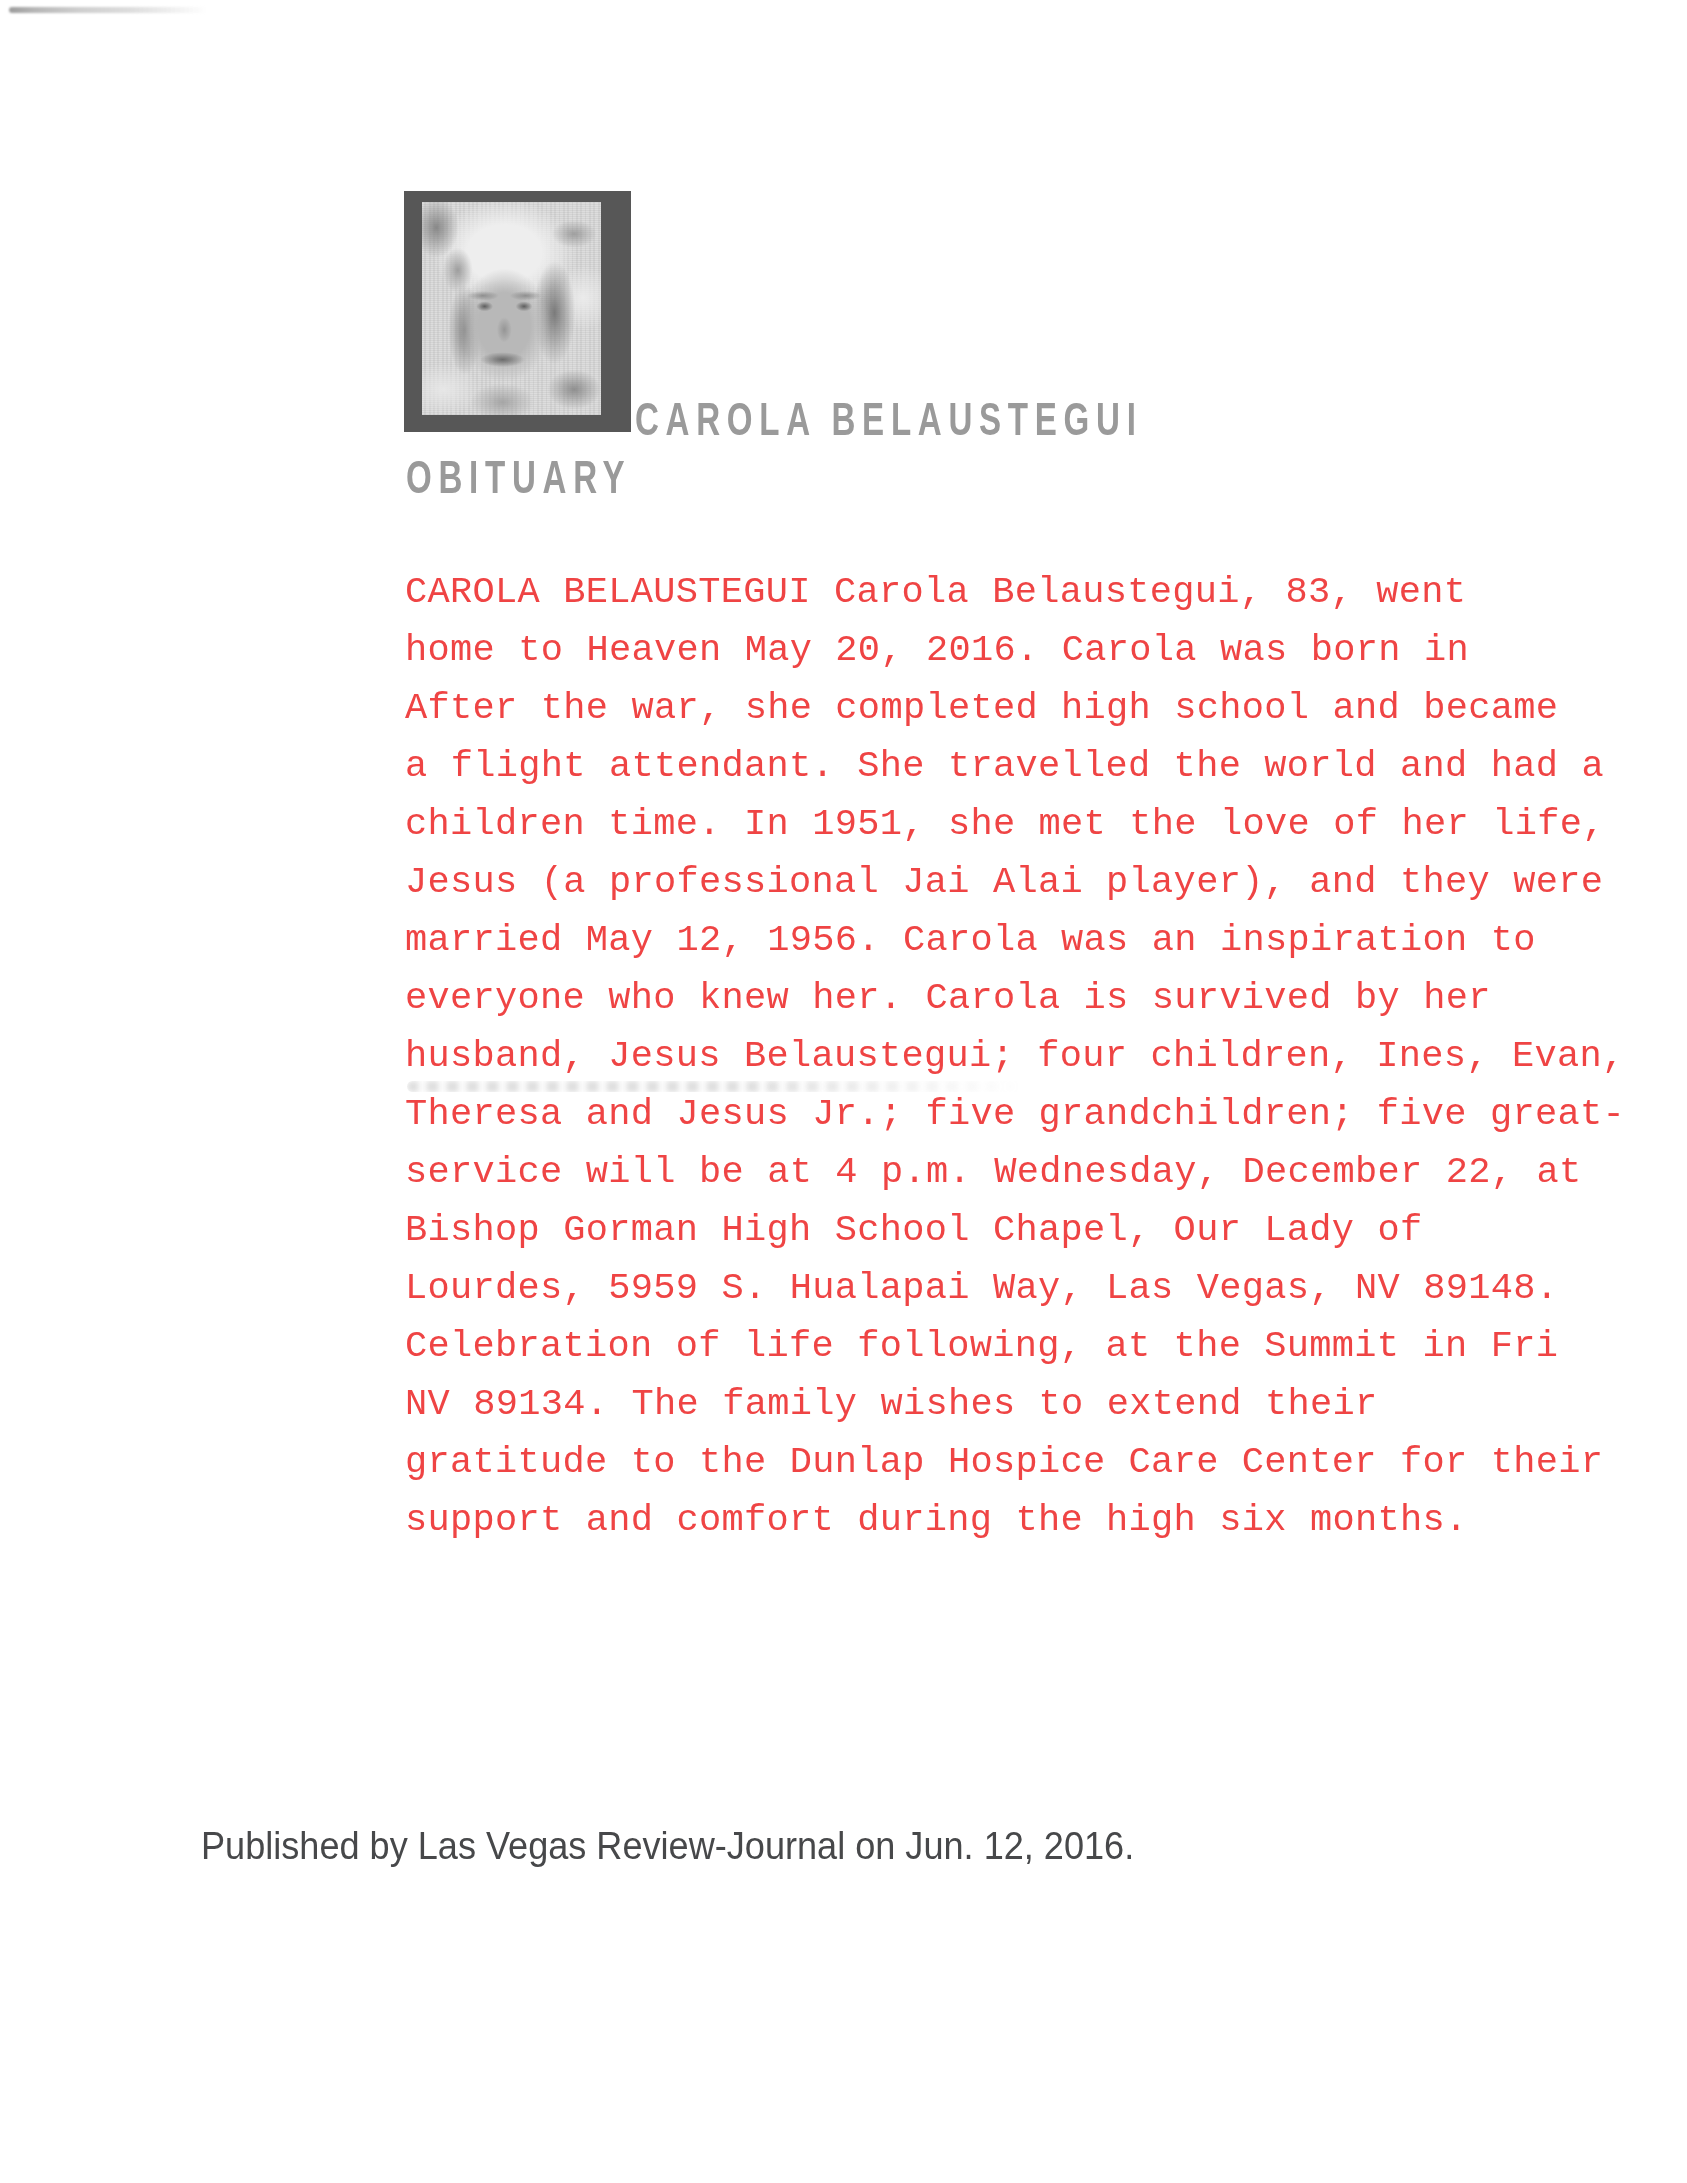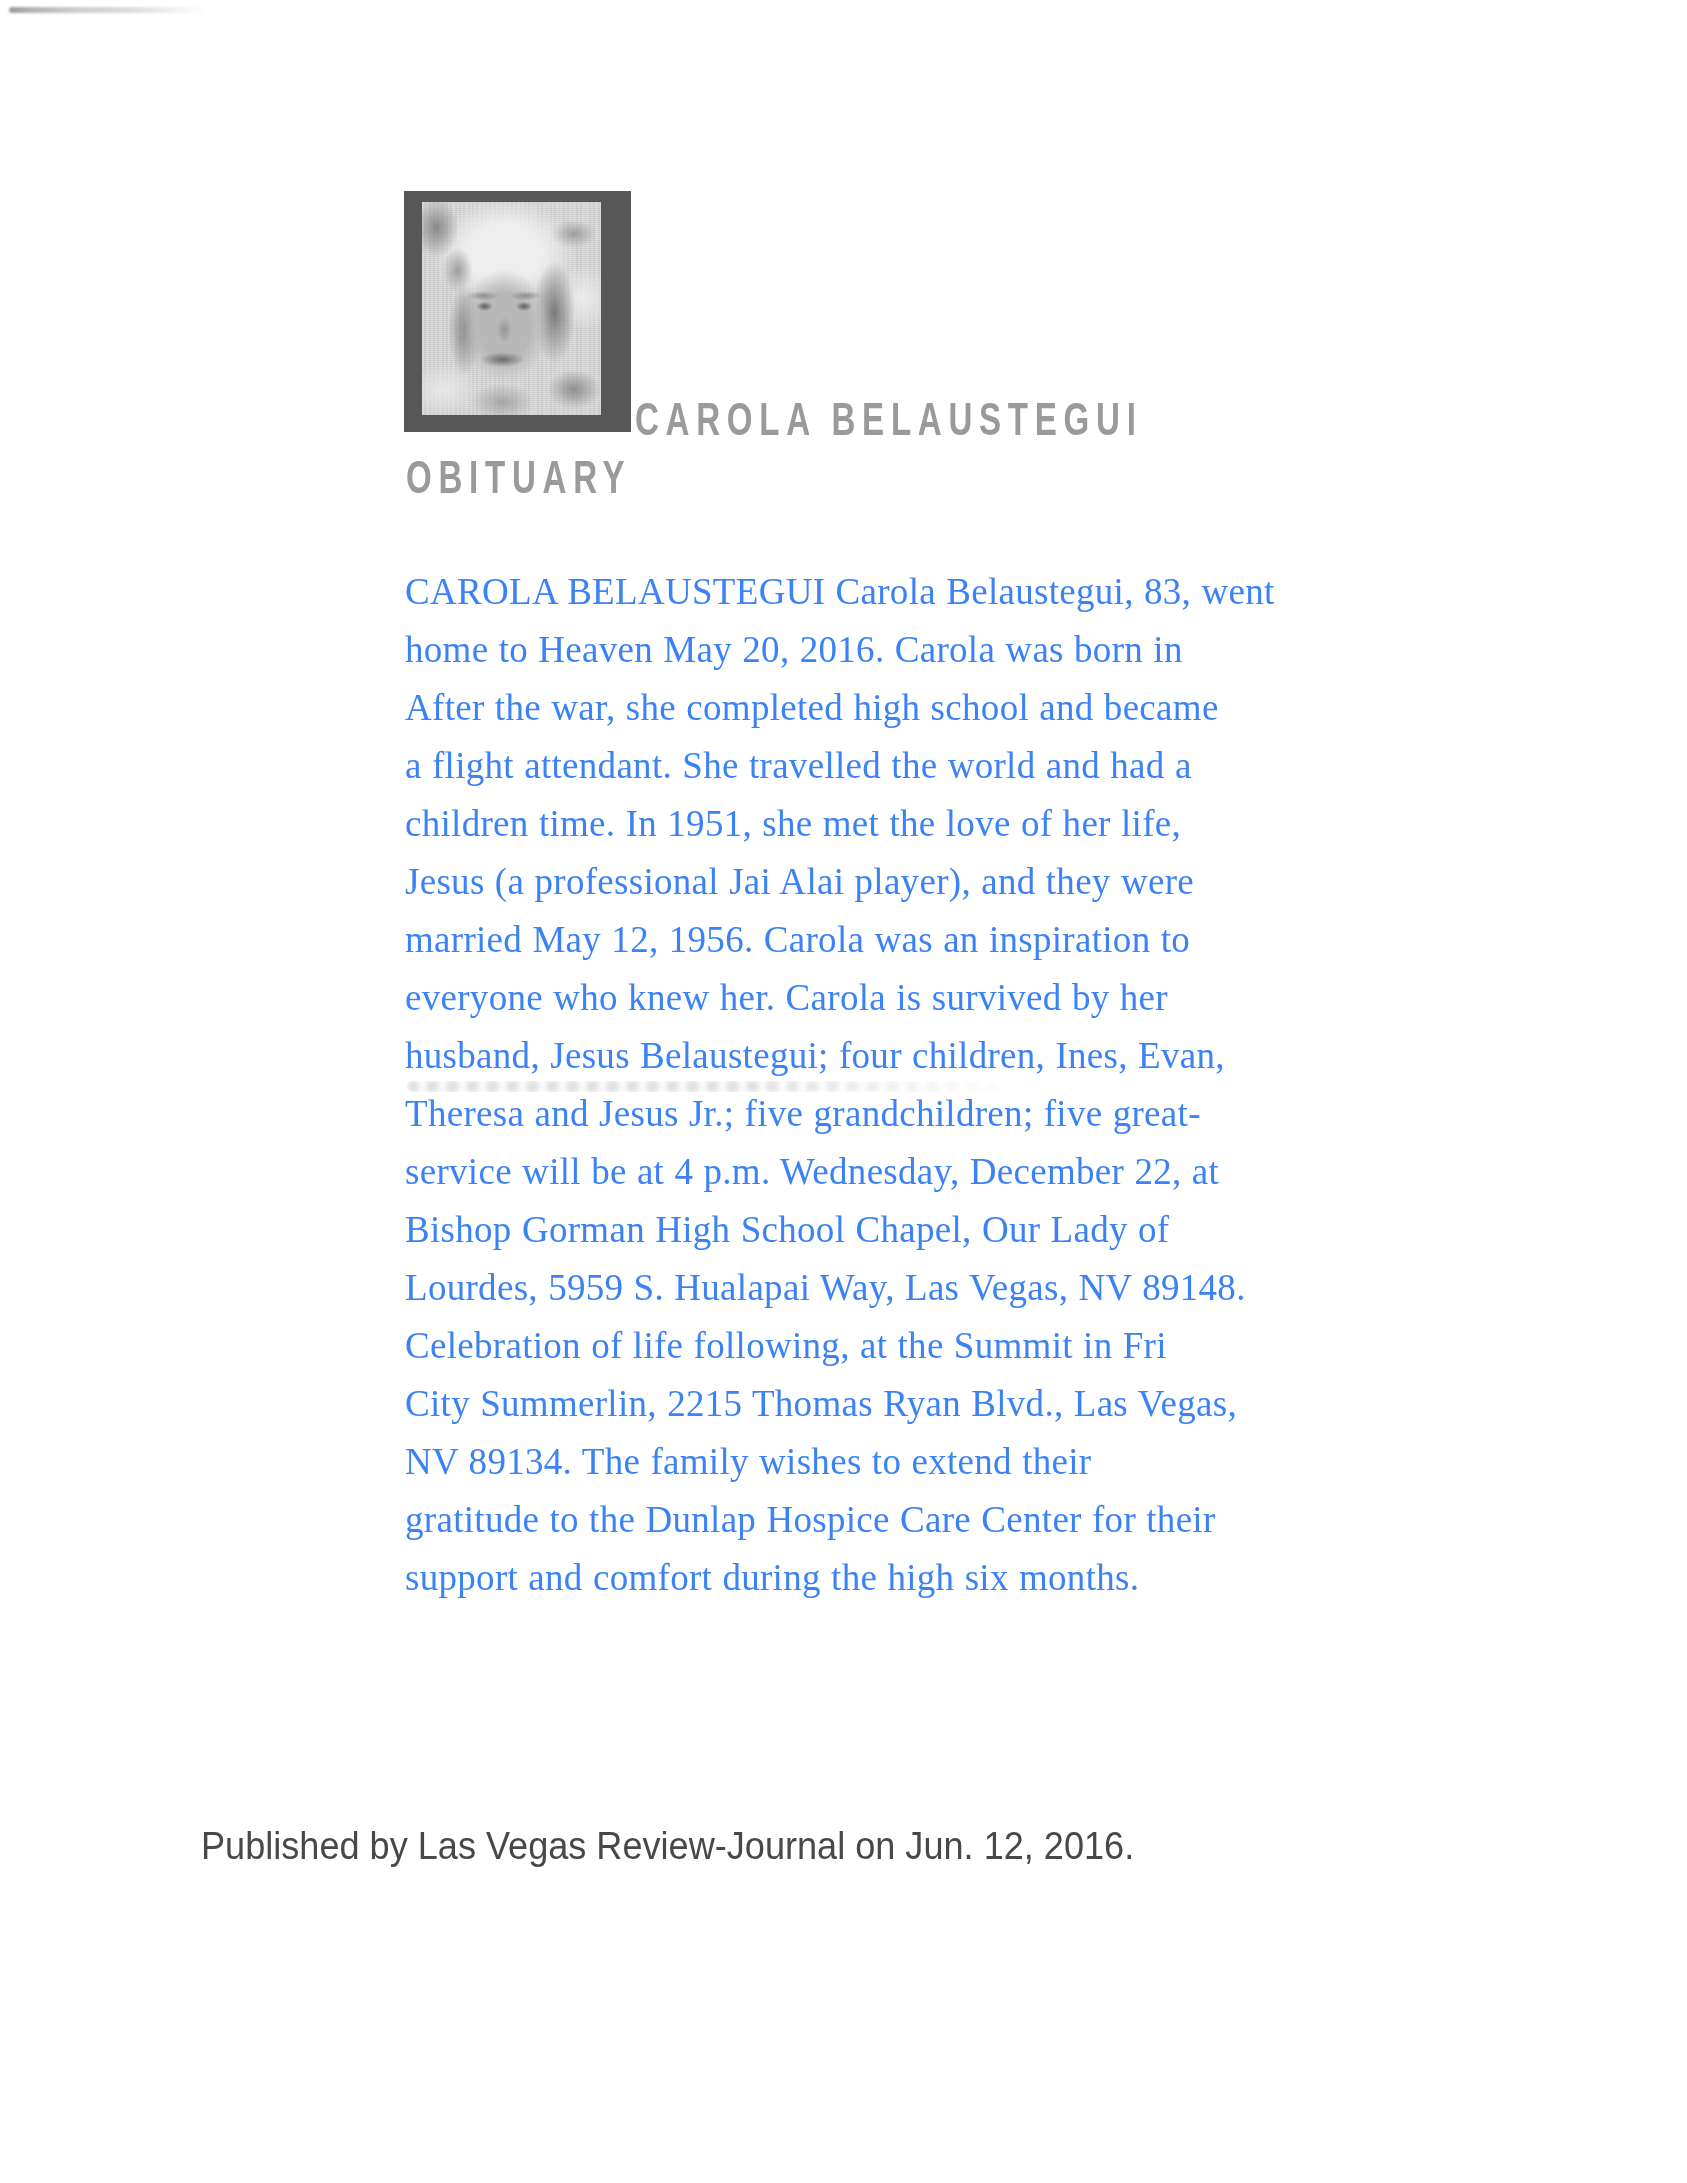--- a/index.html
+++ b/index.html
@@ -97,26 +97,27 @@
   }
   .headline-name { left: 635px; top: 396px; }
   .headline-obituary { left: 406px; top: 454px; }
 
   
   .body-text {
     position: absolute;
     left: 405px;
     top: 563px;
     width: 926px;
-    color: #3b82f6;
-    font-family: Liberation Serif, serif;
+    color: #ef4444;
+    font-family: Liberation Mono, monospace;
     font-size: 37px;
     letter-spacing: 0.3px;
     word-spacing: 0.7px;
     filter: blur(0.3px);
+    text-align: center;
   }
   .body-text .text-line {
     height: 58px;
     line-height: 58px;
     white-space: nowrap;
   }
 
   
   .ghost-smudge {
     position: absolute;
@@ -172,21 +173,20 @@
       <div class="text-line">children time. In 1951, she met the love of her life,</div>
       <div class="text-line">Jesus (a professional Jai Alai player), and they were</div>
       <div class="text-line">married May 12, 1956. Carola was an inspiration to</div>
       <div class="text-line">everyone who knew her. Carola is survived by her</div>
       <div class="text-line">husband, Jesus Belaustegui; four children, Ines, Evan,</div>
       <div class="text-line">Theresa and Jesus Jr.; five grandchildren; five great-</div>
       <div class="text-line">service will be at 4 p.m. Wednesday, December 22, at</div>
       <div class="text-line">Bishop Gorman High School Chapel, Our Lady of</div>
       <div class="text-line">Lourdes, 5959 S. Hualapai Way, Las Vegas, NV 89148.</div>
       <div class="text-line">Celebration of life following, at the Summit in Fri</div>
-      <div class="text-line">City Summerlin, 2215 Thomas Ryan Blvd., Las Vegas,</div>
       <div class="text-line">NV 89134. The family wishes to extend their</div>
       <div class="text-line">gratitude to the Dunlap Hospice Care Center for their</div>
       <div class="text-line">support and comfort during the high six months.</div>
     </div>
 
   <div class="ghost-smudge"></div>
 
   <div class="published-line">Published by Las Vegas Review-Journal on Jun. 12, 2016.</div>
 
 </div>

